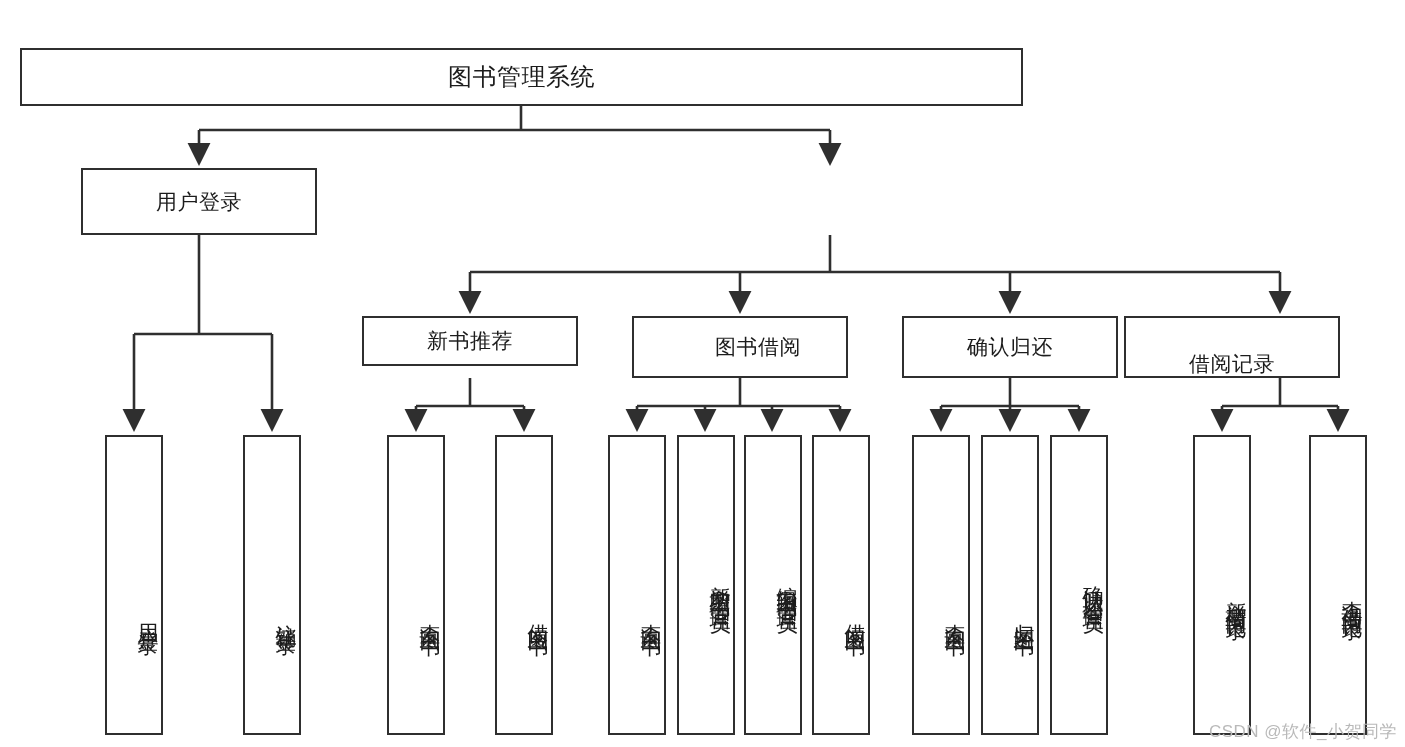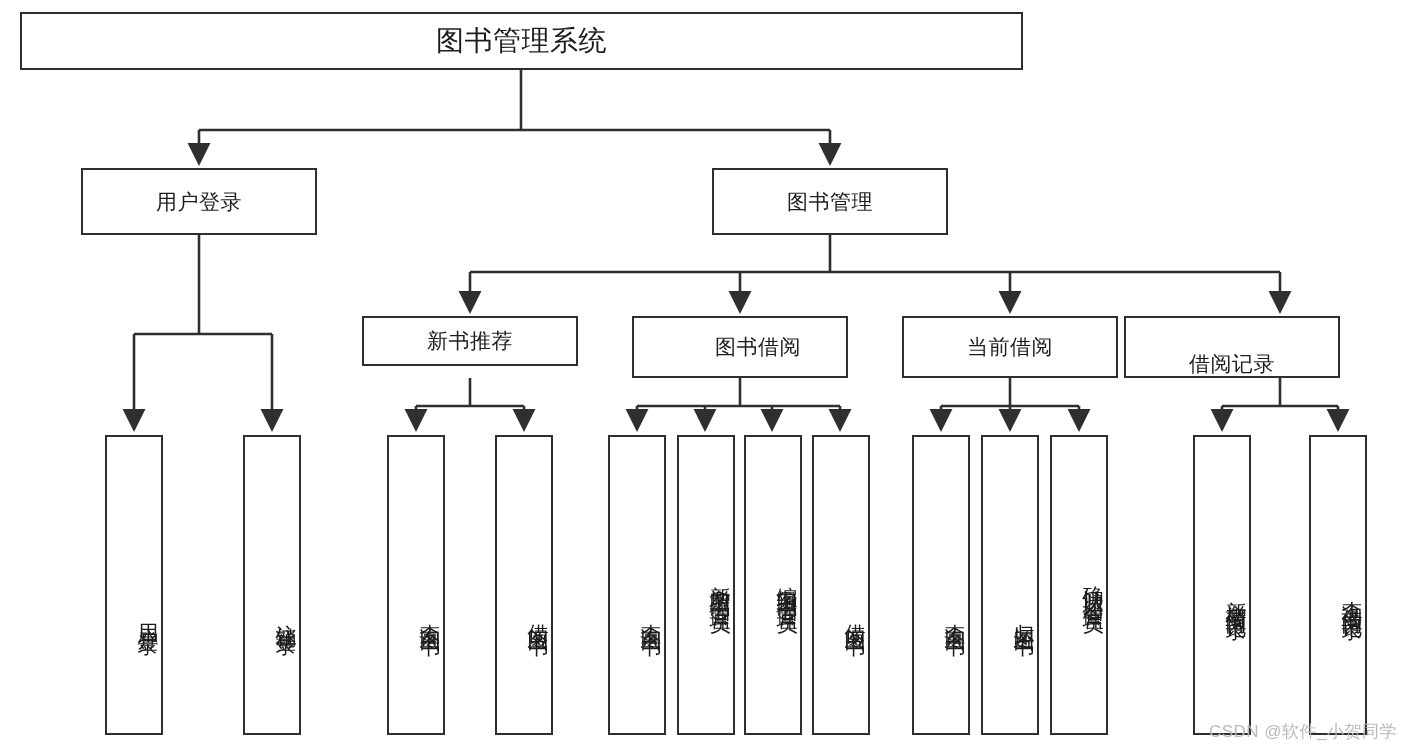--- a/index.html
+++ b/index.html
@@ -36,21 +36,22 @@
     justify-content: center;
     color: #1c1c1c;
     z-index: 2;
   }
   .node-h {
     font-size: 21px;
     letter-spacing: 0.5px;
     line-height: 1.2;
   }
   .node-root {
-    font-size: 28px;
+    font-size: 24px;
+    margin-top: 36px;
   }
   .node-v {
     writing-mode: vertical-rl;
     text-orientation: upright;
     font-size: 21px;
     letter-spacing: 4px;
     line-height: 1.25;
     align-items: flex-start;
     justify-content: center;
     padding-top: 6px;
@@ -128,34 +129,31 @@
   </svg>
 
   <div class="node node-h node-root" style="left:20px; top:12px; width:1003px; height:58px;">
     <span>图书管理系统</span>
   </div>
 
   <div class="node node-h" style="left:81px; top:168px; width:236px; height:67px;">
     <span>用户登录</span>
   </div>
 
-  <div class="node node-h" style="left:712px; top:168px; width:236px; height:67px;">
-    <span>图书管理</span>
-  </div>
 
   <div class="node node-h" style="left:362px; top:316px; width:216px; height:50px;">
     <span>新书推荐</span>
   </div>
 
   <div class="node node-h" style="left:632px; top:316px; width:216px; height:62px;padding-left:36px;">
     <span>图书借阅</span>
   </div>
 
   <div class="node node-h" style="left:902px; top:316px; width:216px; height:62px;">
-    <span>当前借阅</span>
+    <span>确认归还</span>
   </div>
 
   <div class="node node-h" style="left:1124px; top:316px; width:216px; height:62px;align-items:flex-end;">
     <span>借阅记录</span>
   </div>
 
   <div class="node node-v" style="left:105px; top:435px; width:58px; height:300px; padding-top:60px;">
     <span>用户登录</span>
   </div>
 

